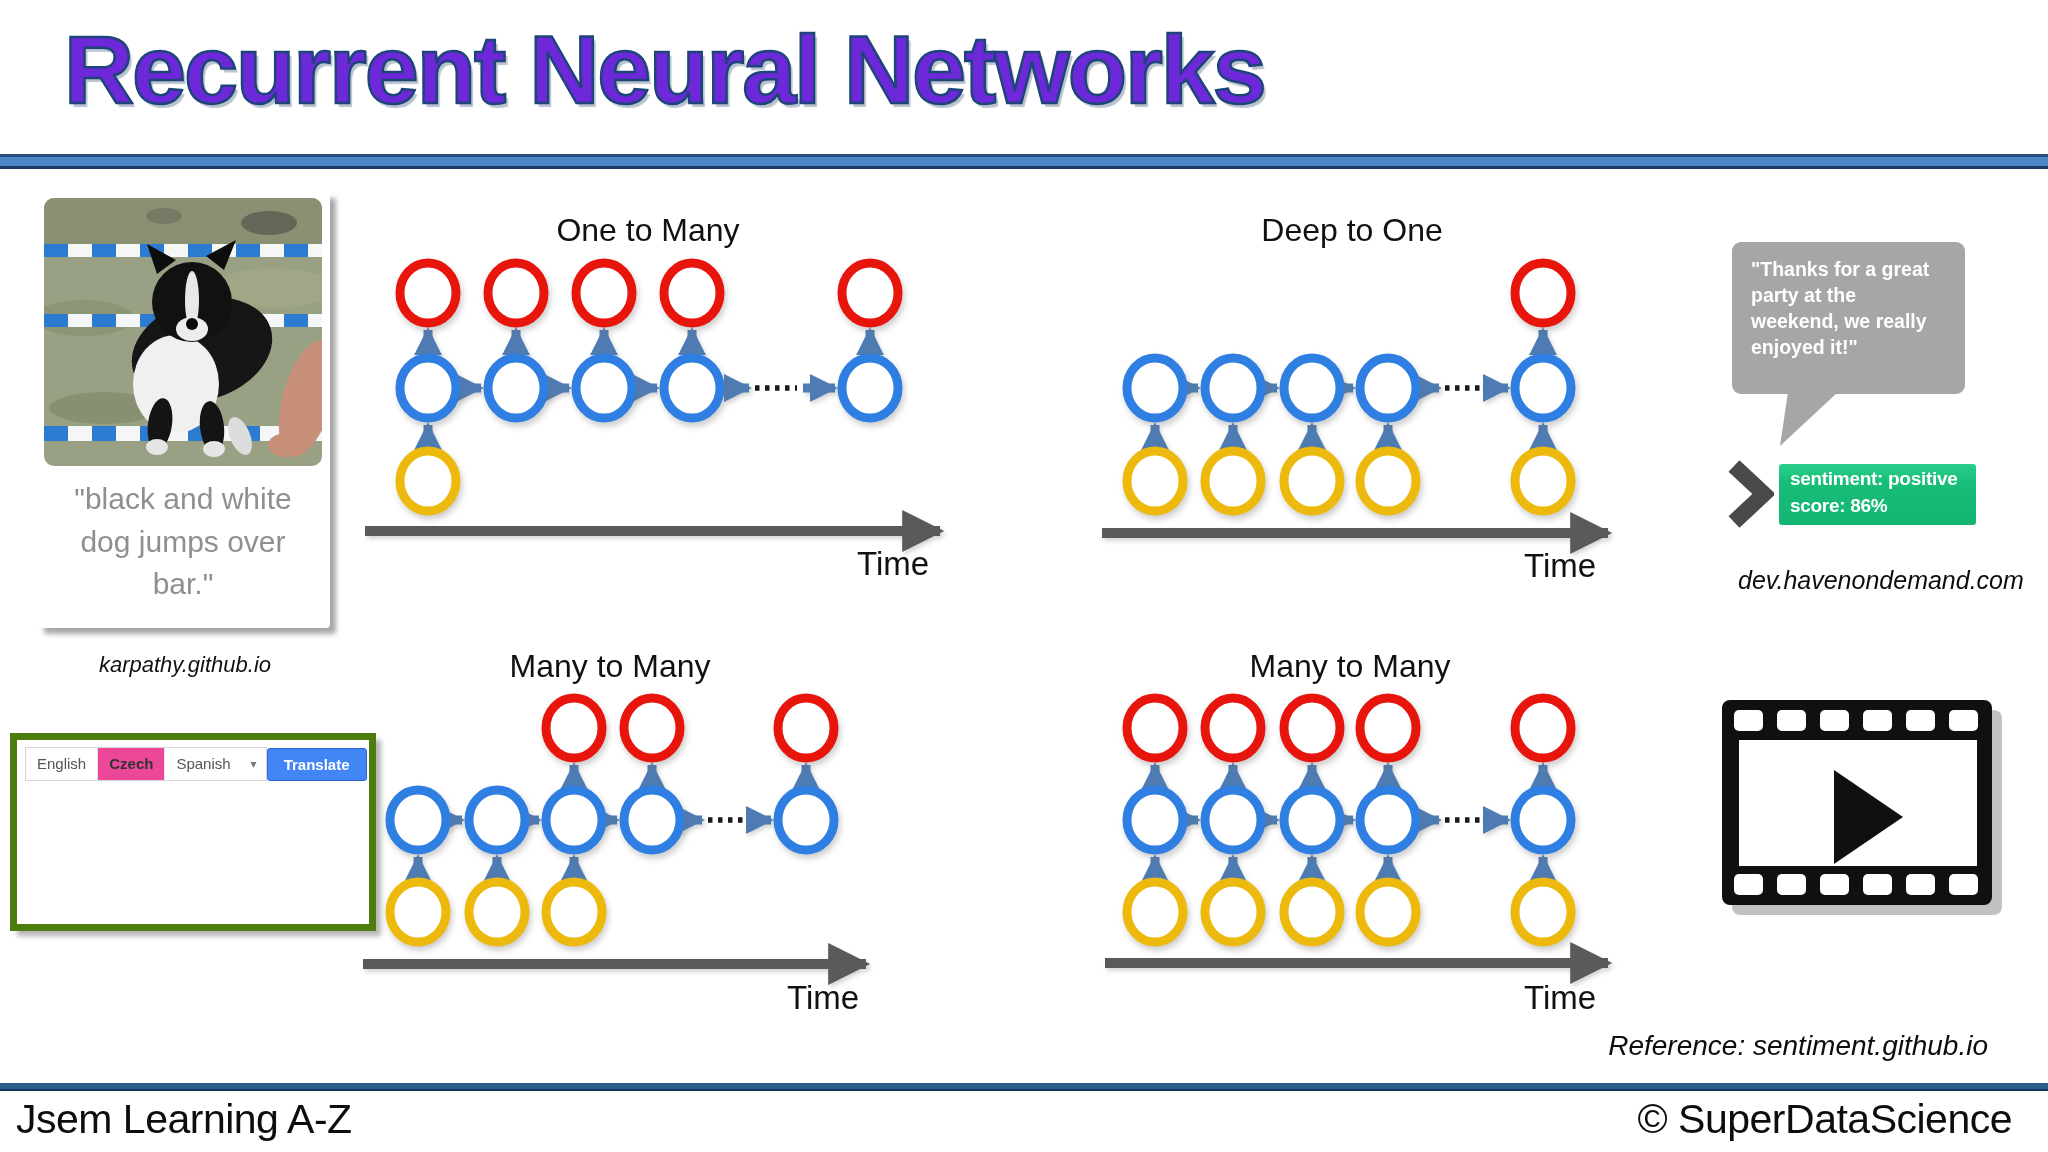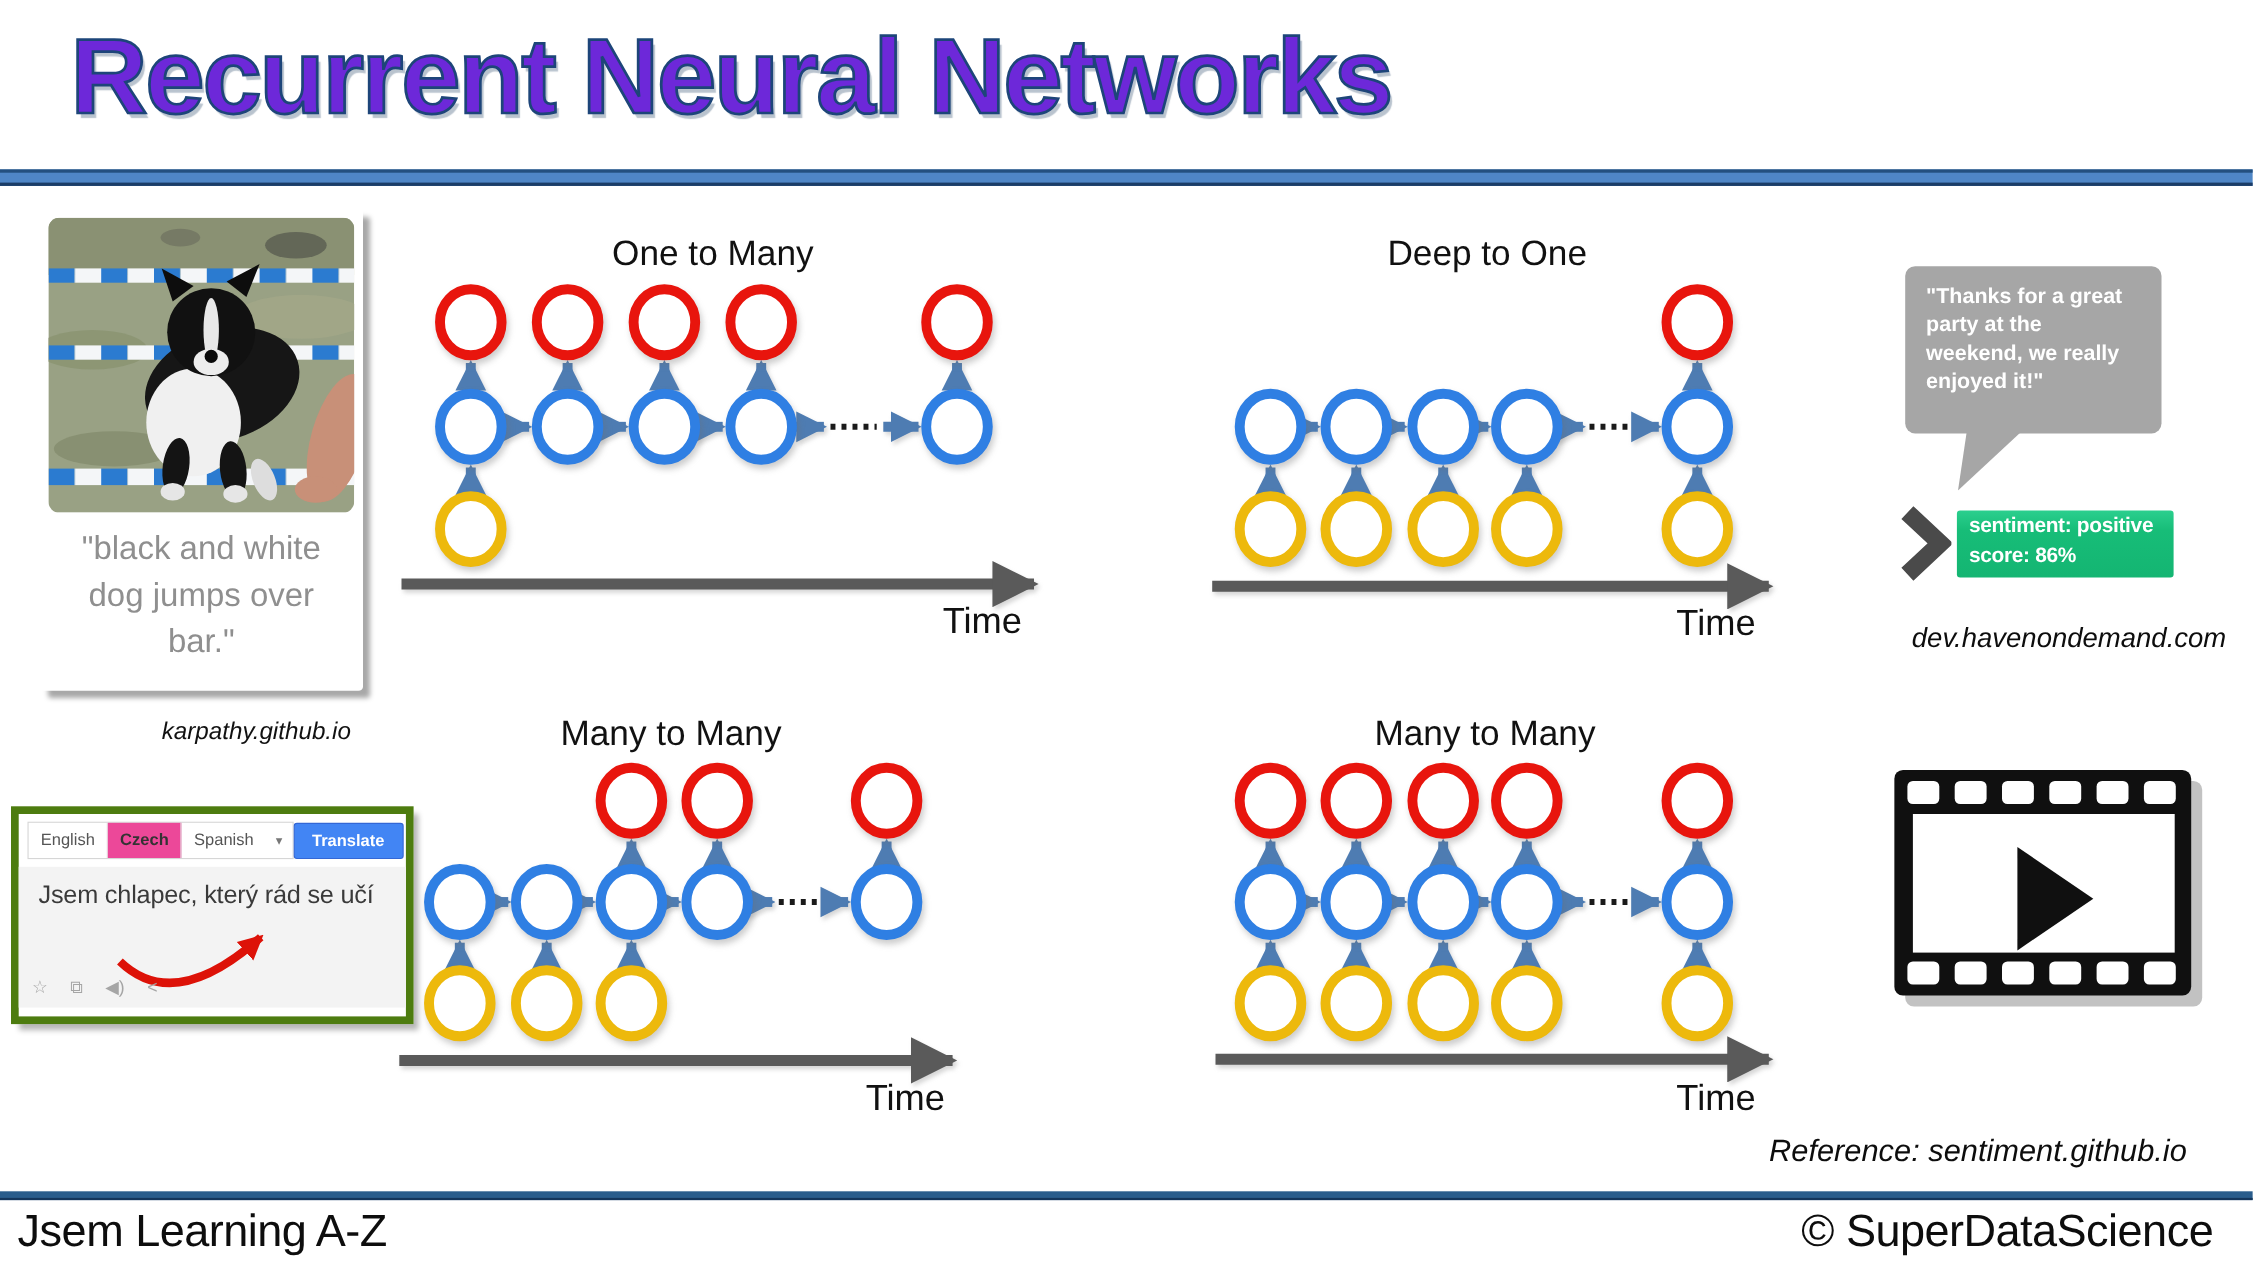--- a/index.html
+++ b/index.html
@@ -15,21 +15,21 @@
   .divider-top{left:0;top:154px;width:2048px;height:9px;background:#4f86c6;
                border-top:3px solid #24507f;border-bottom:3px solid #1b3c66;}
   .divider-bottom{left:0;top:1083px;width:2048px;height:6px;background:#2a5d8c;
                   border-bottom:2px solid #14365c;}
 
   
   #dog-card{left:36px;top:190px;width:294px;height:438px;background:#fff;border-radius:4px;
             box-shadow:7px 7px 5px -1px #a8a8a8;}
   #dog-photo{margin:8px 8px 0 8px;width:278px;height:268px;border-radius:10px;overflow:hidden;display:block;}
   #dog-caption{margin-top:12px;text-align:center;font-size:30px;line-height:1.42;color:#8f8f8f;white-space:pre-line;}
-  #dog-source{left:92px;top:652px;width:186px;text-align:center;font-style:italic;font-size:22px;color:#111;margin-left:48px;}
+  #dog-source{left:92px;top:652px;width:186px;text-align:center;font-style:italic;font-size:22px;color:#111;}
 
   
   #tr-card{left:10px;top:733px;width:352px;height:184px;background:#fff;border:7px solid #4d7c0f;
            box-shadow:6px 6px 5px -1px #b5b5b5;}
   #tr-tabs{display:flex;align-items:center;margin:7px 8px 0 8px;height:34px;}
   .tr-tabgroup{display:flex;align-items:center;border:1px solid #d6d6d6;height:32px;background:#fff;}
   .tr-tab{font-size:15px;color:#555;padding:0 11px;line-height:32px;border-right:1px solid #e4e4e4;}
   .tr-tab.sel{background:#ec4899;color:#333;font-weight:bold;}
   .tr-caret{font-size:12px;color:#777;padding:0 9px;}
   #tr-btn{margin-left:auto;background:#4285f4;color:#fff;font-size:15px;font-weight:bold;
@@ -120,37 +120,20 @@
 
 <div id="tr-card" class="abs">
   <div id="tr-tabs">
     <div class="tr-tabgroup">
       <span class="tr-tab">English</span>
       <span class="tr-tab sel">Czech</span>
       <span class="tr-tab" style="border-right:none">Spanish</span>
       <span class="tr-caret">▾</span>
     </div>
     <span id="tr-btn">Translate</span>
-  </div>
-  <div id="tr-body">
-    <span id="tr-text">Jsem chlapec, který rád se učí</span>
-    <svg id="tr-arrow" width="160" height="86" viewBox="0 0 160 86" xmlns="http://www.w3.org/2000/svg">
-      <defs>
-        <marker id="mR" viewBox="0 0 10 10" refX="8.5" refY="5" markerWidth="3" markerHeight="3.2" orient="auto">
-          <path d="M0 0L10 5L0 10z" fill="#dd1208"></path>
-        </marker>
-      </defs>
-      <path d="M 14,38 Q 64,86 142,16" fill="none" stroke="#dd1208" stroke-width="7.5" marker-end="url(#mR)"></path>
-    </svg>
-    <div id="tr-icons">
-      <span>☆</span>
-      <span>⧉</span>
-      <span>◀)</span>
-      <span>&lt;</span>
-    </div>
   </div>
 </div>
 
 <div class="abs diagram" id="d-one-to-many" style="left:350px;top:200px">
   <span class="dlabel" style="left:298px;top:12px">One to Many</span>
   <svg class="net" width="640" height="400" xmlns="http://www.w3.org/2000/svg">
       <defs>
         <marker id="mB-one-to-many" viewBox="0 0 10 10" refX="9" refY="5" markerWidth="3.1" markerHeight="3.4" orient="auto">
           <path d="M0 0L10 5L0 10z" fill="#4e7cb2"></path>
         </marker>

